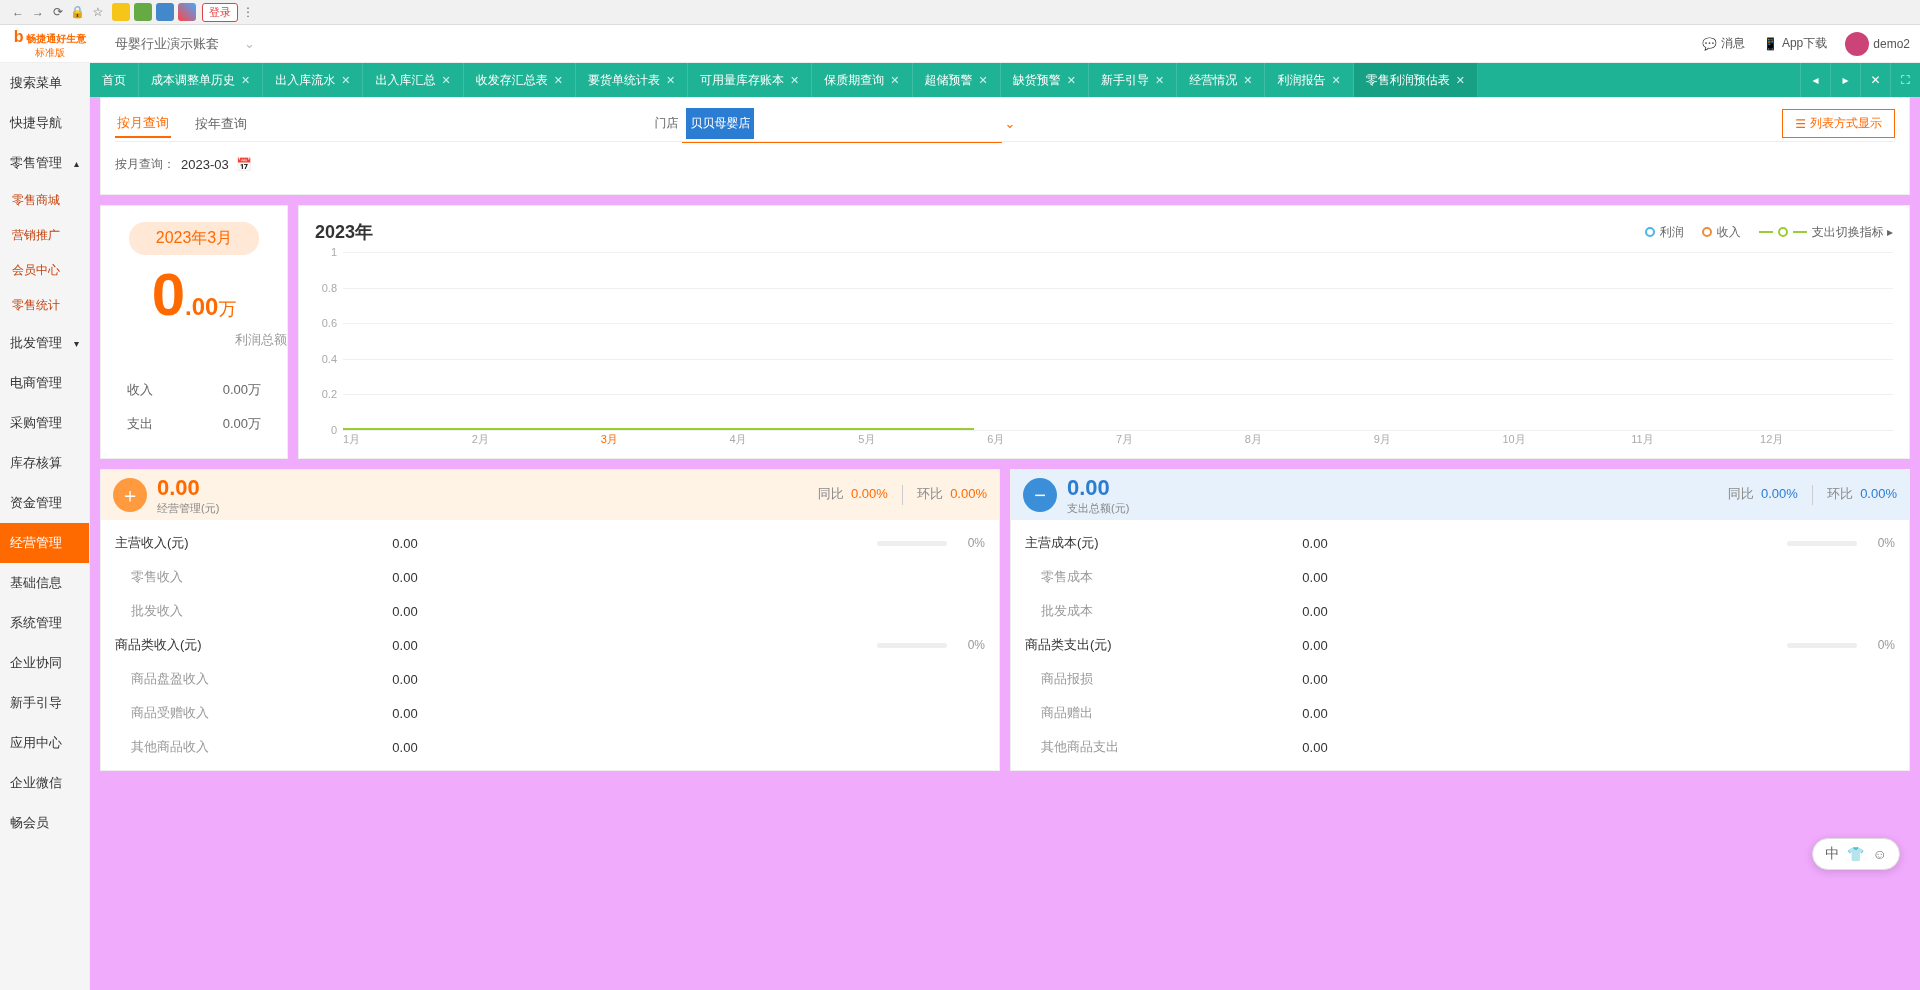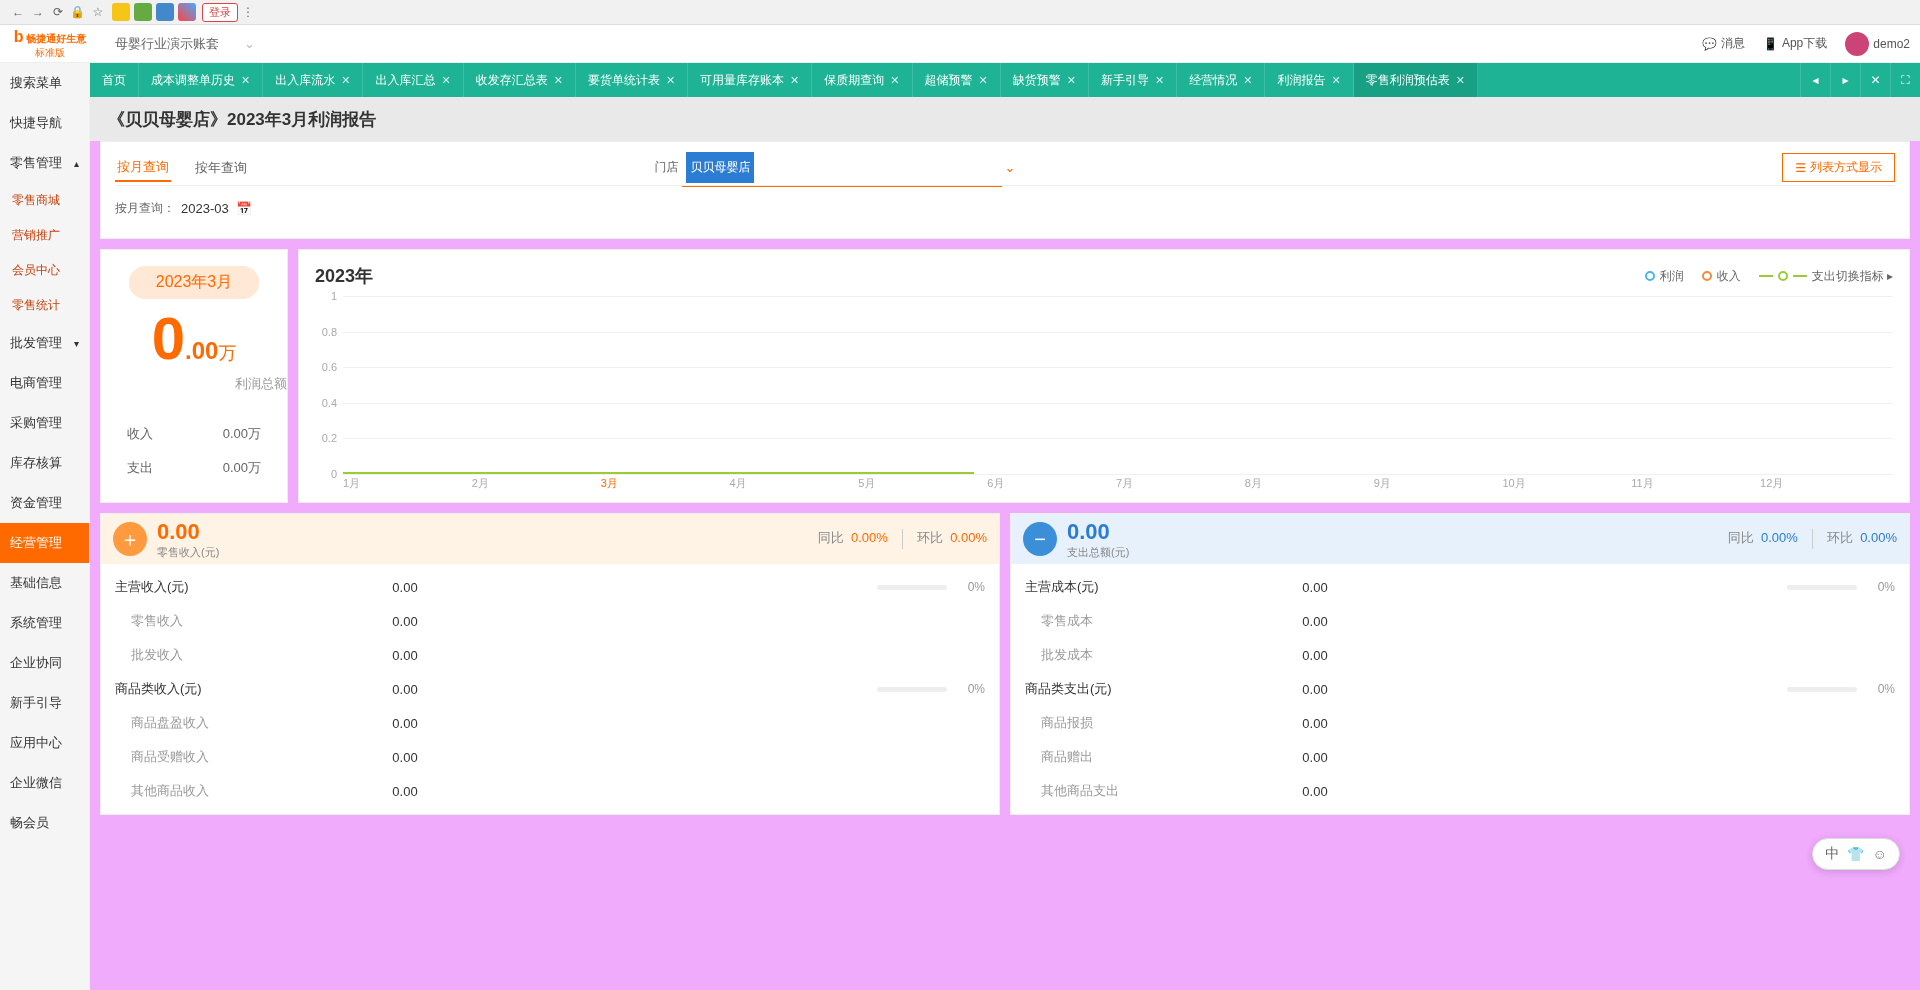--- a/index.html
+++ b/index.html
@@ -228,23 +228,20 @@
             </div>
           </div>
         <div class="tabs-ctrl">
           <div class="tc">◂</div>
           <div class="tc">▸</div>
           <div class="tc">✕</div>
           <div class="tc">⛶</div>
         </div>
       </div>
 
-      <div class="page-title-bar">
-        <h2>《贝贝母婴店》2023年3月利润报告</h2>
-      </div>
 
       <div class="filter-bar">
         <div class="filter-row1">
           <span class="ftab active">按月查询</span>
           <span class="ftab">按年查询</span>
           <div class="store-sel">
             <span class="slabel">门店</span>
             <span class="sval">贝贝母婴店</span>
             <span class="schev">⌄</span>
             <div class="sline"></div>
@@ -332,21 +329,21 @@
             </div>
         </div>
       </div>
 
       <div class="bottom-panels">
         <div class="bp">
           <div class="bp-head income">
             <div class="bp-icon in">＋</div>
             <div class="bp-title-grp">
               <div class="bp-val in">0.00</div>
-              <div class="bp-sub">零售收入(元)</div>
+              <div class="bp-sub">经营管理(元)</div>
             </div>
             <div class="bp-stats">
               <span><span class="s">同比</span>&nbsp;&nbsp;<span class="v in">0.00%</span></span>
               <div class="sep"></div>
               <span><span class="s">环比</span>&nbsp;&nbsp;<span class="v in">0.00%</span></span>
             </div>
           </div>
           <div class="bp-body" id="income-body">
               <div class="bp-row">
                 <div class="rname">主营收入(元)</div>

